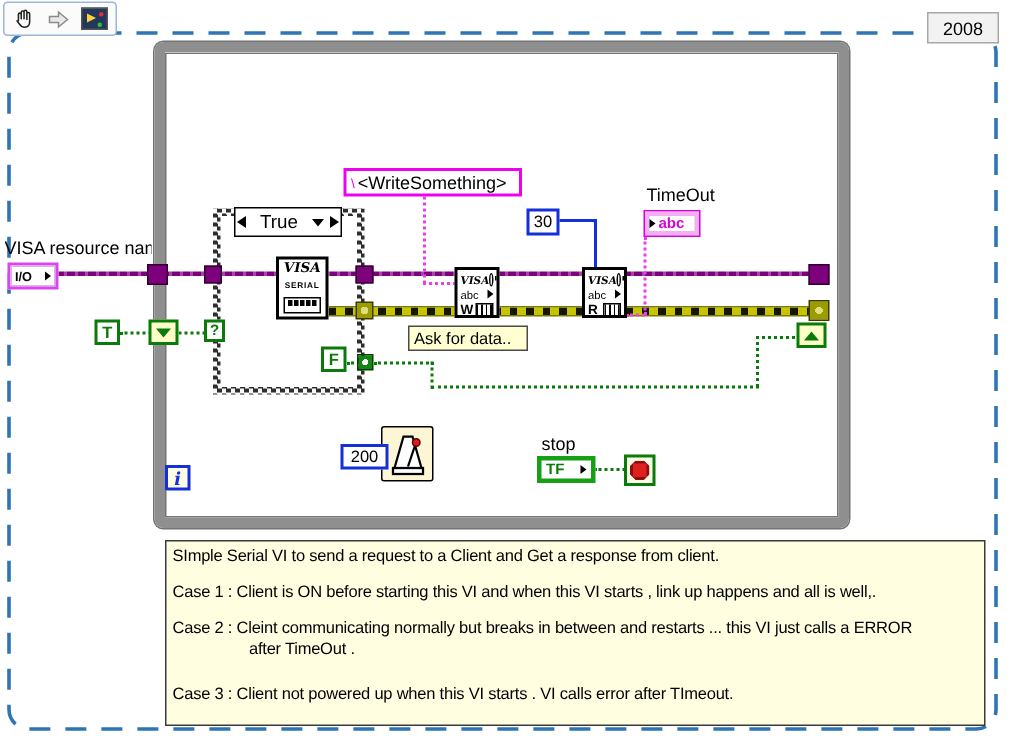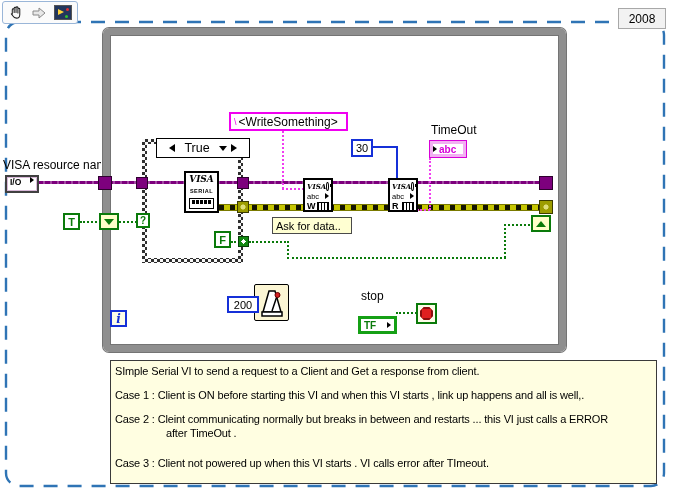--- a/index.html
+++ b/index.html
@@ -23,21 +23,21 @@
 
   
   .loop{left:103px;top:28px;width:449px;height:310px;border:7px solid #8f8f8f;border-radius:6px;
         box-shadow:0 0 0 1px #747474, inset 0 0 0 1px #747474;background:transparent;}
 
   
   .casebd{left:142px;top:139px;width:101px;height:124px;
           background:repeating-conic-gradient(#2e2e2e 0% 25%, #f8f8f8 0% 50%) 0 0/6px 6px;}
   .caseinner{position:absolute;inset:5px;background:#fff;}
   .caselbl{left:156px;top:138px;width:68px;height:18px;background:#fff;border:1.5px solid #000;
-           display:flex;align-items:center;justify-content:space-between;padding:0 12px;font-size:12.5px;}
+           display:flex;align-items:center;justify-content:space-between;padding:0 1px;font-size:12.5px;}
   .tri-l{width:0;height:0;border-top:4px solid transparent;border-bottom:4px solid transparent;border-right:6px solid #000;}
   .tri-r{width:0;height:0;border-top:4px solid transparent;border-bottom:4px solid transparent;border-left:6px solid #000;}
   .tri-d{width:0;height:0;border-left:4px solid transparent;border-right:4px solid transparent;border-top:5px solid #000;}
   .tri-sm{width:0;height:0;border-top:3px solid transparent;border-bottom:3px solid transparent;border-left:4px solid #000;}
 
   
   .w-visa{height:3px;background:repeating-linear-gradient(90deg,#7d007d 0 5px,#a348a3 5px 7px);}
   .w-err{height:5px;border-top:1px solid #7a7a00;border-bottom:1px solid #7a7a00;
          background:repeating-linear-gradient(90deg,#151500 0 5px,#c6c600 5px 11px);}
   .w-bool-h{height:0;border-top:2px dotted #0a7a0a;}
@@ -70,22 +70,22 @@
   .ndrow{display:flex;align-items:center;justify-content:space-between;padding:0 2px;height:10px;}
 
   .const-blue{box-sizing:border-box;border:2px solid #1530d8;background:#fff;font-size:11px;
               display:flex;align-items:center;justify-content:center;}
   .strconst{box-sizing:border-box;border:2px solid #f000f0;background:#fff;font-size:12px;
             display:flex;align-items:center;padding:0 3px;gap:2px;}
   .freelbl{box-sizing:border-box;border:1px solid #4a4a4a;background:#ffffd2;font-size:11px;
            padding:1px 3px;line-height:15px;white-space:nowrap;}
   .plainlbl{font-size:12px;white-space:nowrap;}
 
-  .ioctl{box-sizing:border-box;border:2px solid #404040;box-shadow:inset 0 0 0 1px #d8b8d8;background:#fff;
-         display:flex;align-items:flex-start;justify-content:space-between;padding:0 3px;
+  .ioctl{box-sizing:border-box;border:2px solid #d946ef;box-shadow:inset 0 0 0 1px #d8b8d8;background:#fff;
+         display:flex;align-items:center;justify-content:space-between;padding:0 3px;
          font-size:8.5px;font-weight:bold;}
   .respind{box-sizing:border-box;border:1px solid #d800d8;box-shadow:inset 0 0 0 3px #f2b0f2;background:#fff;
            display:flex;align-items:center;gap:2px;padding:0 2px 0 3px;
            color:#d800d8;font-weight:bold;font-size:10px;}
   .tfctl{box-sizing:border-box;border:3px solid #15a015;background:#fff;display:flex;align-items:center;
          justify-content:space-between;padding:0 3px;color:#0a7a0a;font-weight:bold;font-size:10px;}
   .iterm{box-sizing:border-box;border:2px solid #1530d8;background:#fdfde8;color:#1530d8;
          font-family:"DejaVu Serif",serif;font-style:italic;font-weight:bold;font-size:12px;
          display:flex;align-items:center;justify-content:center;}
   .condterm{box-sizing:border-box;border:2px solid #0a7a0a;background:#fdfde8;
@@ -227,21 +227,21 @@
     <svg width="26" height="30" viewBox="0 0 26 30">
       <polygon points="10,3 16,3 22,24 4,24" fill="#ffffff" stroke="#000" stroke-width="1.5"></polygon>
       <rect x="3" y="24" width="20" height="4" fill="#fff" stroke="#000" stroke-width="1.5"></rect>
       <line x1="13" y1="23" x2="19" y2="5" stroke="#000" stroke-width="1.5"></line>
       <circle cx="18.5" cy="7" r="2.5" fill="#d42020" stroke="#600"></circle>
     </svg>
   </div>
   <div class="abs const-blue" style="left:227px;top:296px;width:32px;height:17px;">200</div>
 
   <div class="abs plainlbl" style="left:361px;top:289px;">stop</div>
-  <div class="abs tfctl" style="left:358px;top:304px;width:39px;height:18px;margin-top:12px;">
+  <div class="abs tfctl" style="left:358px;top:304px;width:39px;height:18px;">
     <span>TF</span>
     <span class="tri-sm"></span>
   </div>
   <div class="abs condterm" style="left:416px;top:303px;width:21px;height:21px;">
     <span class="octagon"></span>
   </div>
 
   <div class="abs iterm" style="left:110px;top:310px;width:17px;height:17px;">i</div>
 
   <div class="abs comment">

